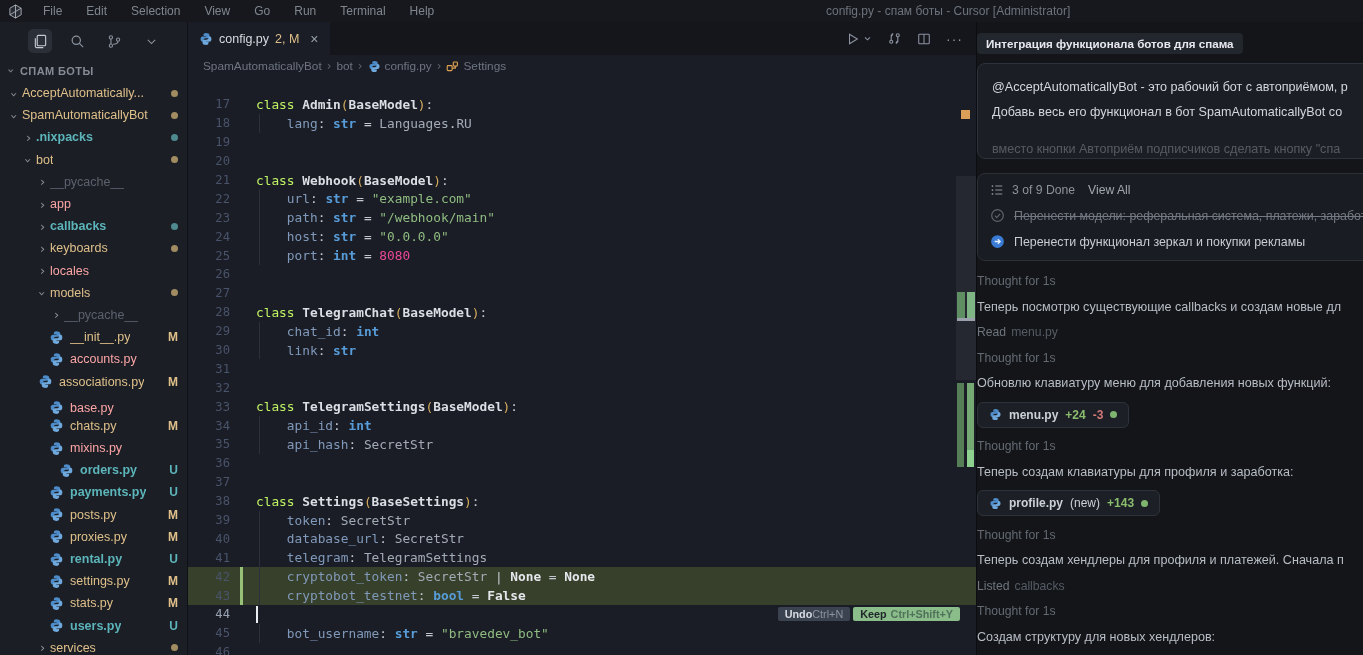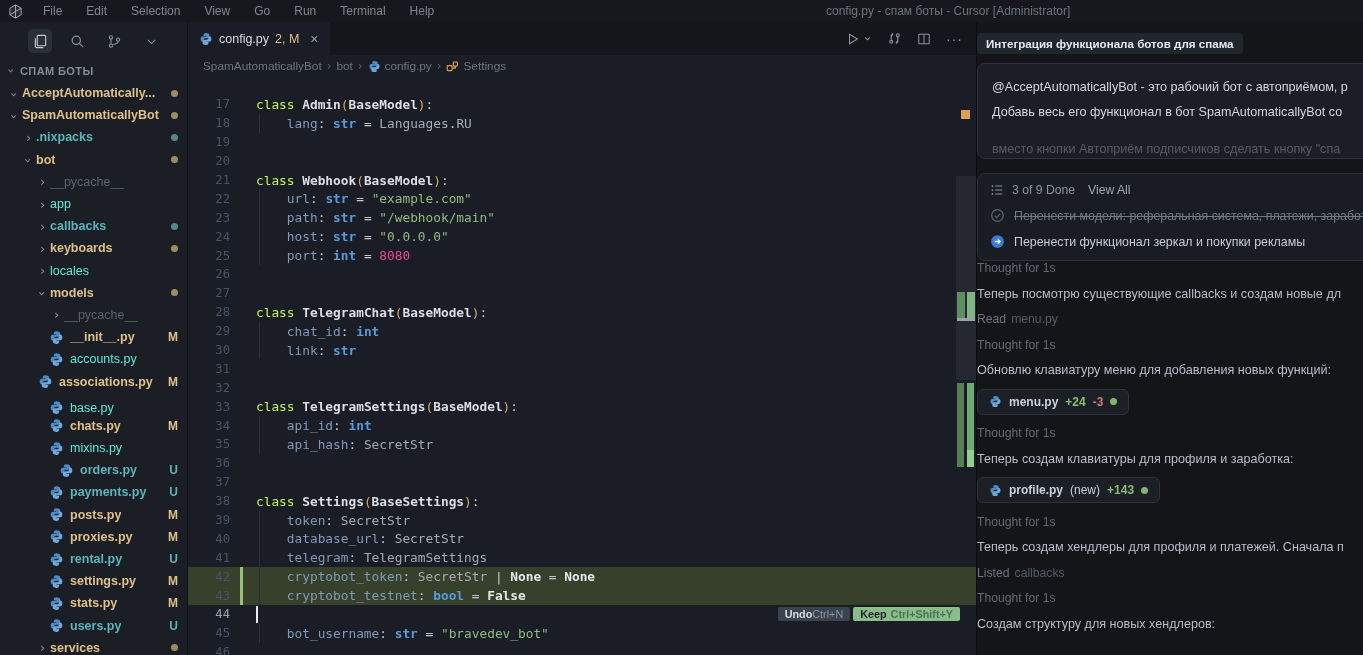--- a/index.html
+++ b/index.html
@@ -20,23 +20,23 @@
   .tool-btn.active{background:#2a2f38}
   .section-h{display:flex;align-items:center;gap:3px;padding:6px 0 2px 5px;font-size:11px;font-weight:700;letter-spacing:.4px;color:#868c96}
   .section-h .chev-ch{transform:rotate(90deg);display:inline-block;color:#6e747e;font-size:12px;width:12px;text-align:center}
   .tree{margin-top:2px}
   .trow{height:22.2px;display:flex;align-items:center;font-size:12.5px;padding-right:9px;white-space:nowrap}
   .chev-ch{font-family:"DejaVu Sans",sans-serif}
   .trow .chev{width:15px;flex:none;color:#8a919b;font-size:13px;text-align:center;display:inline-block}
   .trow .chev.open{transform:rotate(90deg) translateX(1px)}
   .trow .fico{width:15px;height:15px;flex:none;margin-right:6px}
   .lbl{overflow:hidden;text-overflow:ellipsis}
-  .c-mod{color:#dfc08a;font-weight:700}
+  .c-mod{color:#dfc08a;font-weight:400}
   .c-unt{color:#5cb5ba;font-weight:600}
-  .c-def{color:#5eead4}
+  .c-def{color:#fca5a5}
   .c-dim{color:#5b626d}
   .right-mark{margin-left:auto;flex:none}
   .badge{font-size:12px;font-weight:700}
   .badge.mod{color:#dfc08a}.badge.unt{color:#5cb5ba}
   .gdot{width:7px;height:7px;border-radius:50%}
   .gdot.mod{background:#a18c61}.gdot.unt{background:#4e8a8f}
 
   
   .editor{position:absolute;top:22px;left:188px;width:788px;bottom:0;background:#1a1d25;overflow:hidden}
   .tabstrip{position:relative;height:33px;background:#14161c;display:flex;z-index:3}
@@ -83,21 +83,21 @@
   .umsg{margin-top:9px;width:432px;height:96px;border:1px solid #2e323a;border-radius:8px;background:#1b1e24;padding:11px 14px;overflow:hidden}
   .umsg .l{font-size:12.6px;color:#d3d7dd;line-height:25px;white-space:nowrap}
   .umsg .faded{margin-top:12px;opacity:.32}
   .todo{margin-top:14px;width:432px;border:1px solid #2c3037;border-radius:8px;background:#191c22;padding:9px 12px 11px}
   .todo-h{display:flex;align-items:center;gap:8px;font-size:12.2px;color:#8d939c;white-space:nowrap}
   .viewall{color:#a2a8b1;margin-left:5px}
   .titem{display:flex;align-items:center;gap:9px;margin-top:11px;font-size:12.4px;white-space:nowrap}
   .titem .tico{flex:none;width:15px;height:15px}
   .done-text{color:#747a84;text-decoration:line-through}
   .active-text{color:#c8ccd3}
-  .events{margin-top:0;display:flex;flex-direction:column;gap:11.5px}
+  .events{margin-top:13px;display:flex;flex-direction:column;gap:11.5px}
   .ev-status{color:#646a73;font-size:12.2px;white-space:nowrap}
   .ev-text{color:#b8bdc6;font-size:12.6px;white-space:nowrap}
   .ev-action{font-size:12.2px;white-space:nowrap}
   .ev-action .verb{color:#6f757e}
   .ev-action .obj{color:#565c65;margin-left:5px}
   .chip{display:inline-flex;align-items:center;gap:7px;height:26px;padding:0 11px;background:#1c2026;border:1px solid #2e333b;border-radius:6px;font-size:12px;color:#ccd1d8;width:fit-content;white-space:nowrap}
   .chip .pyico{width:13px;height:13px}
   .chip .fname{font-weight:600}
   .chip .plus{color:#8bbd6f;font-weight:600}
   .chip .minus{color:#d47777;font-weight:600}

